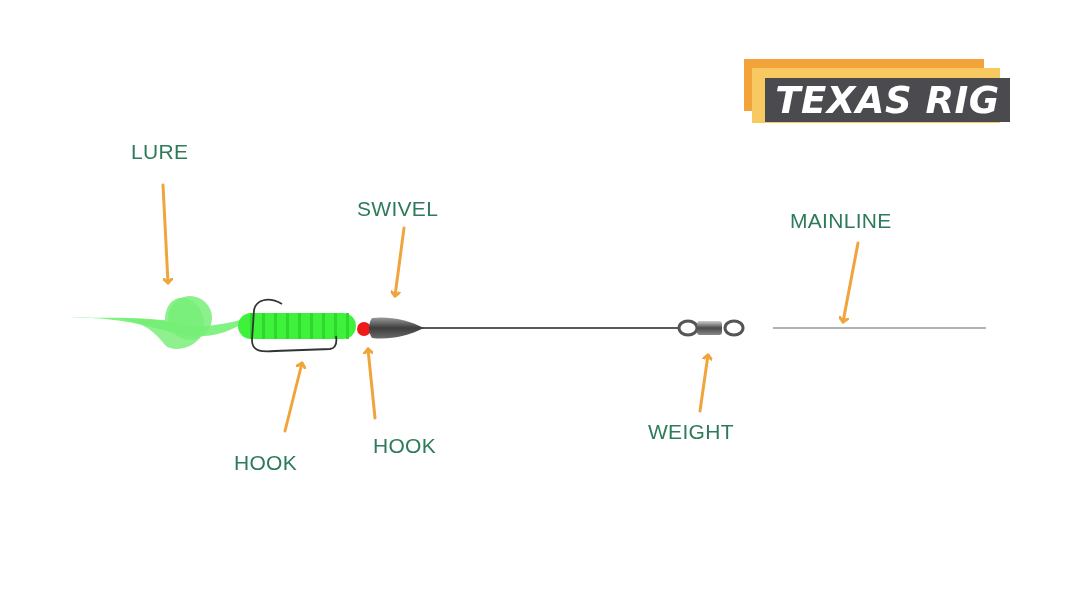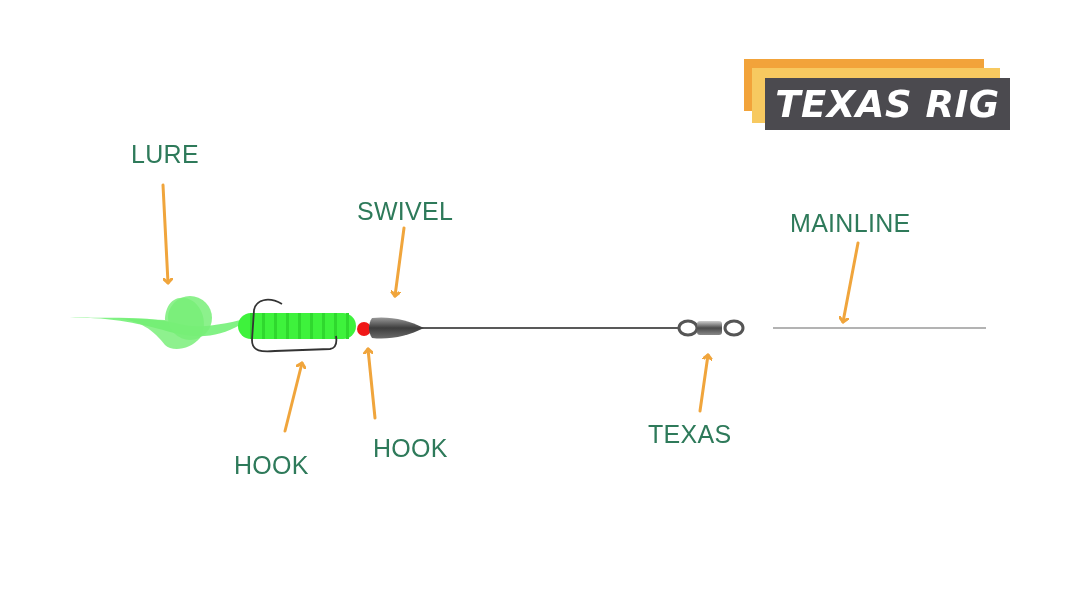--- a/index.html
+++ b/index.html
@@ -1,22 +1,22 @@
 <!DOCTYPE html>
 <html><head>
 <meta charset="utf-8">
 <style>
   html, body { margin:0; padding:0; background:#ffffff; }
   body { width:1068px; height:601px; position:relative; overflow:hidden; font-family:"DejaVu Sans", sans-serif; }
   .stage { position:absolute; left:0; top:0; width:1068px; height:601px; }
-  .label { position:absolute; color:#2e7a5a; font-size:25px; letter-spacing:0.3px; white-space:nowrap; font-family:"Liberation Sans", sans-serif; }
+  .label { position:absolute; color:#2e7a5a; font-size:21px; letter-spacing:0.3px; white-space:nowrap; font-family:"Liberation Sans", sans-serif; }
   .title-wrap { position:absolute; left:744px; top:59px; width:270px; height:72px; }
   .title-bar1 { position:absolute; left:0; top:0; width:240px; height:52px; background:#f2a33a; }
   .title-bar2 { position:absolute; left:8px; top:9px; width:248px; height:55px; background:#f7c960; }
-  .title-box { position:absolute; left:21px; top:19px; width:245px; height:52px; background:#4b4a4f; display:flex; align-items:center; justify-content:center; }
+  .title-box { position:absolute; left:21px; top:19px; width:245px; height:44px; background:#4b4a4f; display:flex; align-items:center; justify-content:center; }
   .title-text { color:#ffffff; font-weight:bold; font-style:italic; font-size:37px; font-family:"DejaVu Sans", sans-serif; letter-spacing:0.5px; }
   svg.art { position:absolute; left:0; top:0; }
 </style>
 </head>
 <body>
 
 <div class="stage">
 
   <div class="title-wrap">
     <div class="title-bar1"></div>
@@ -86,14 +86,14 @@
       <line x1="375" y1="418" x2="368" y2="349" marker-end="url(#ah)"></line>
       <line x1="700" y1="411" x2="708" y2="355" marker-end="url(#ah)"></line>
     </g>
   </svg>
 
   <div class="label" style="left:131px; top:140px;">LURE</div>
   <div class="label" style="left:357px; top:197px;">SWIVEL</div>
   <div class="label" style="left:790px; top:209px;">MAINLINE</div>
   <div class="label" style="left:234px; top:451px;">HOOK</div>
   <div class="label" style="left:373px; top:434px;">HOOK</div>
-  <div class="label" style="left:648px; top:420px;">TEXAS</div>
+  <div class="label" style="left:648px; top:420px;">WEIGHT</div>
 </div>
 
 </body></html>

